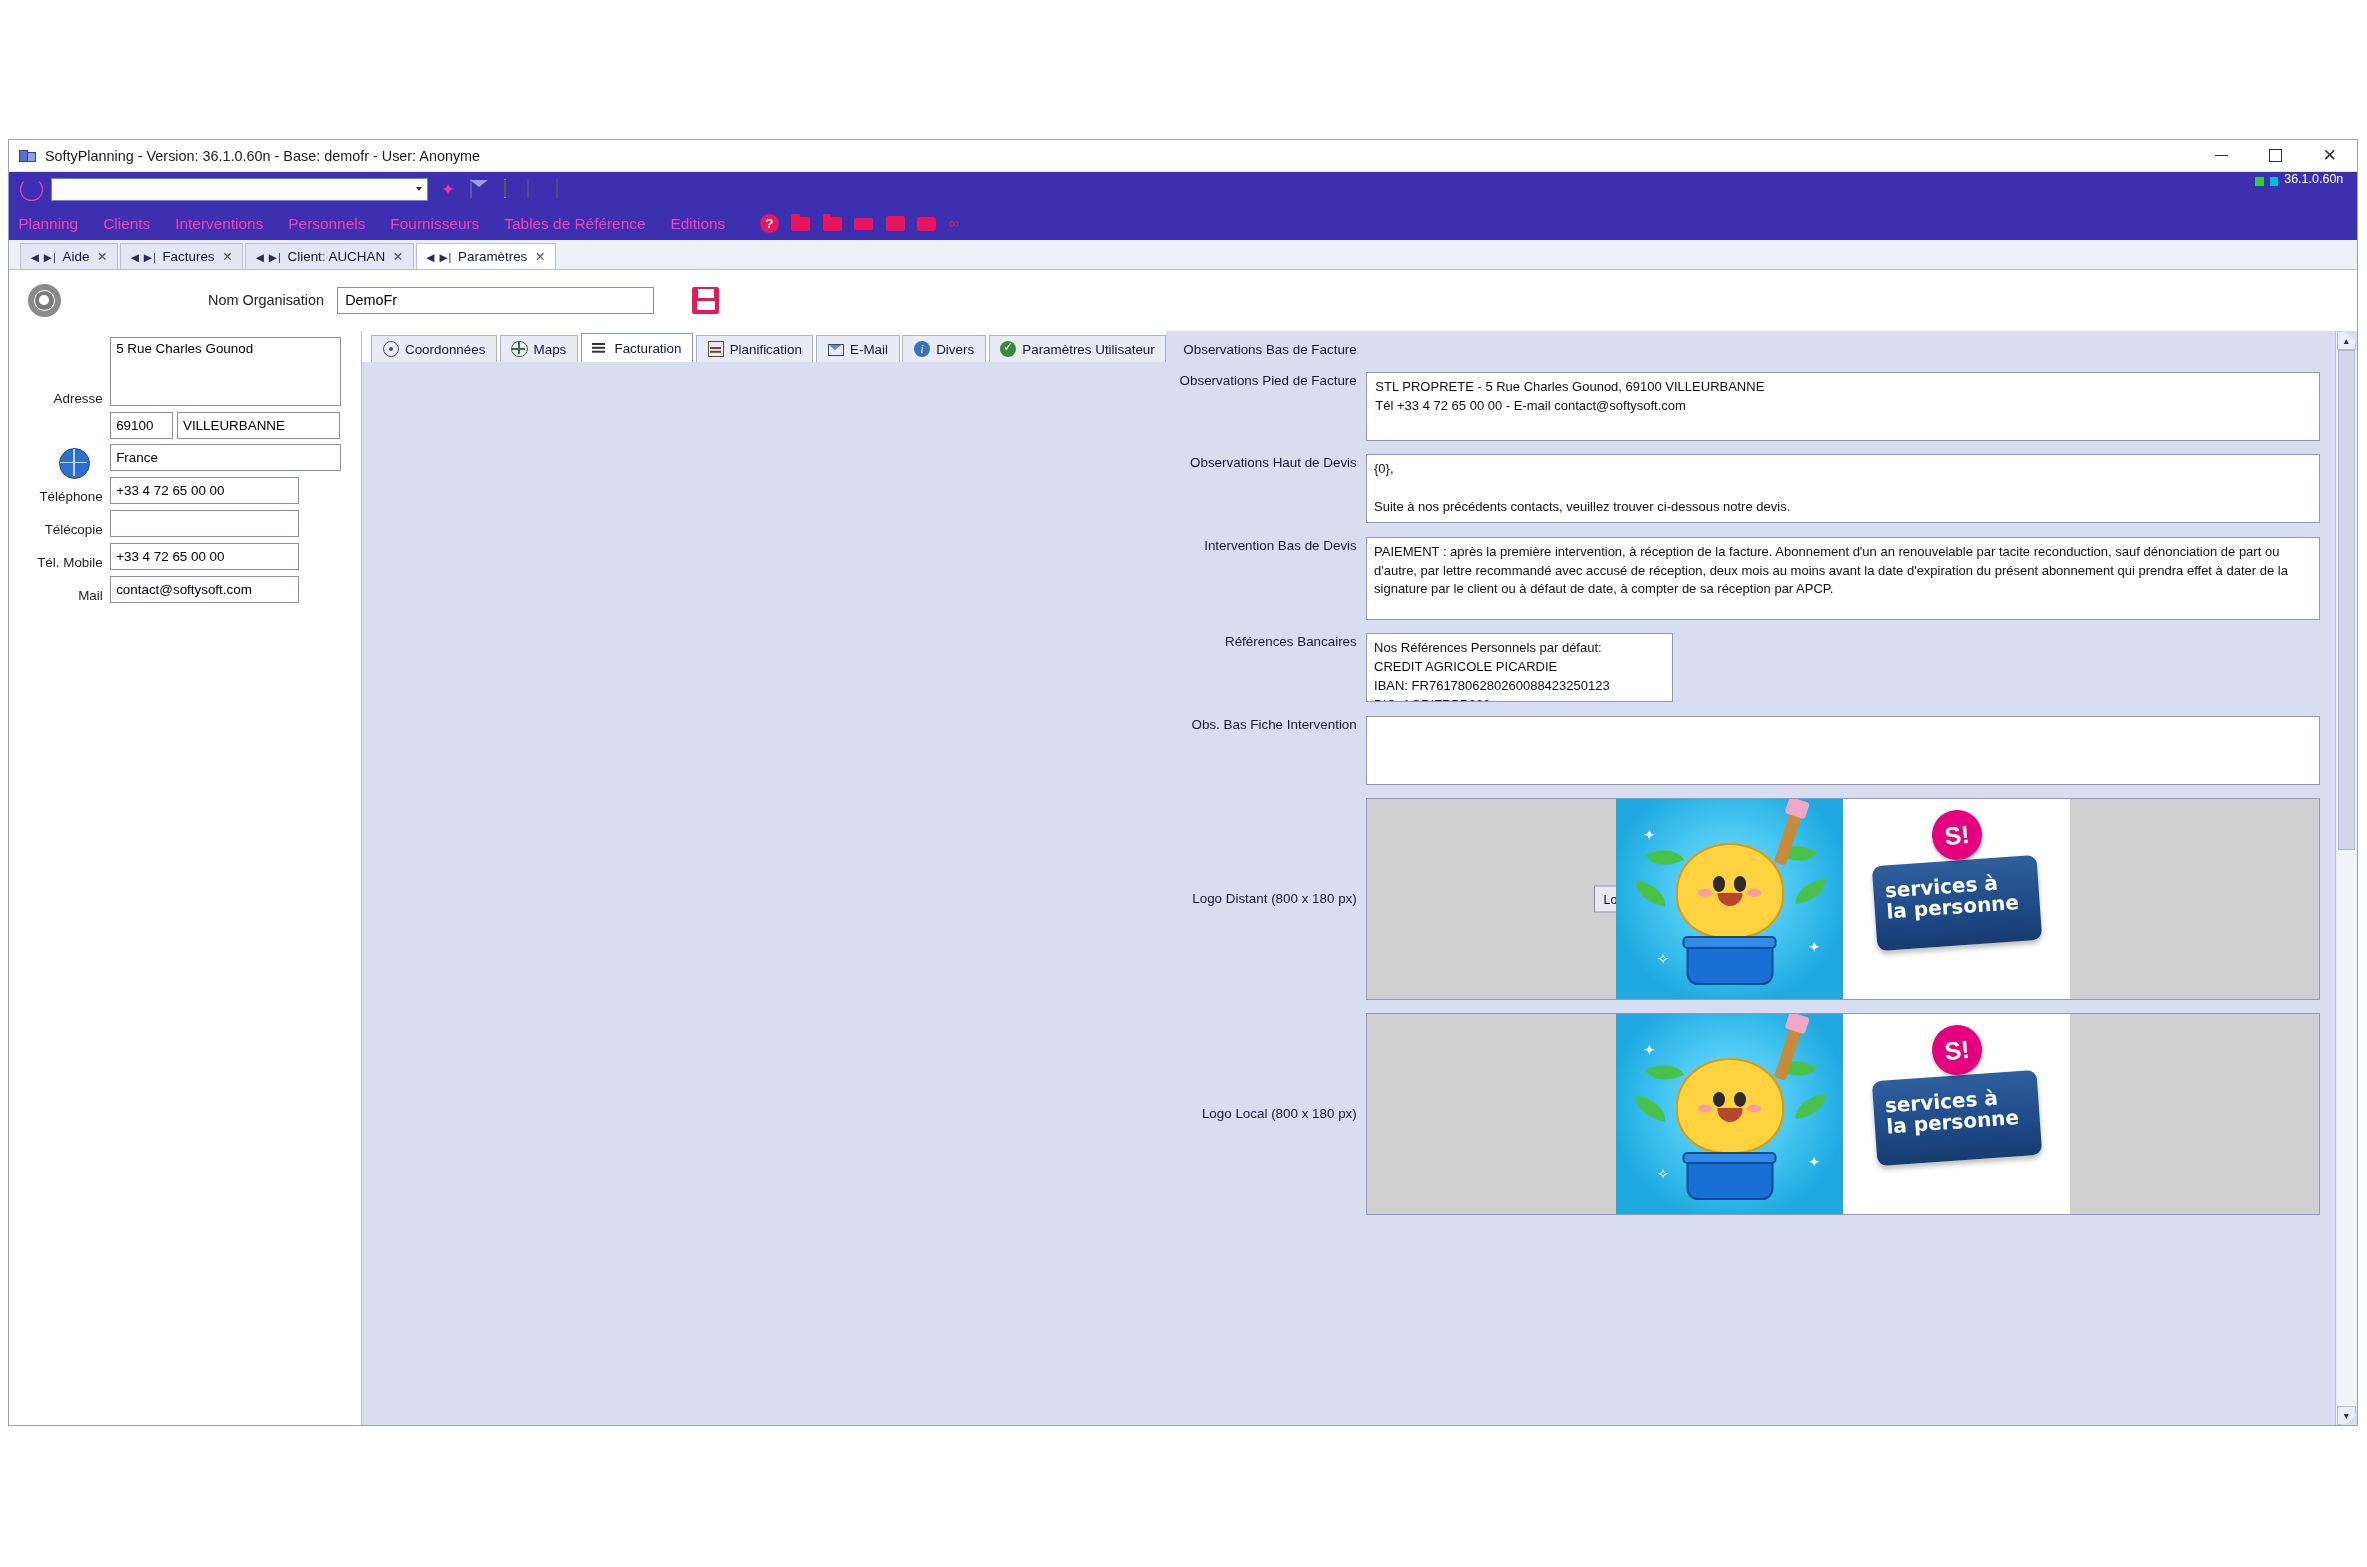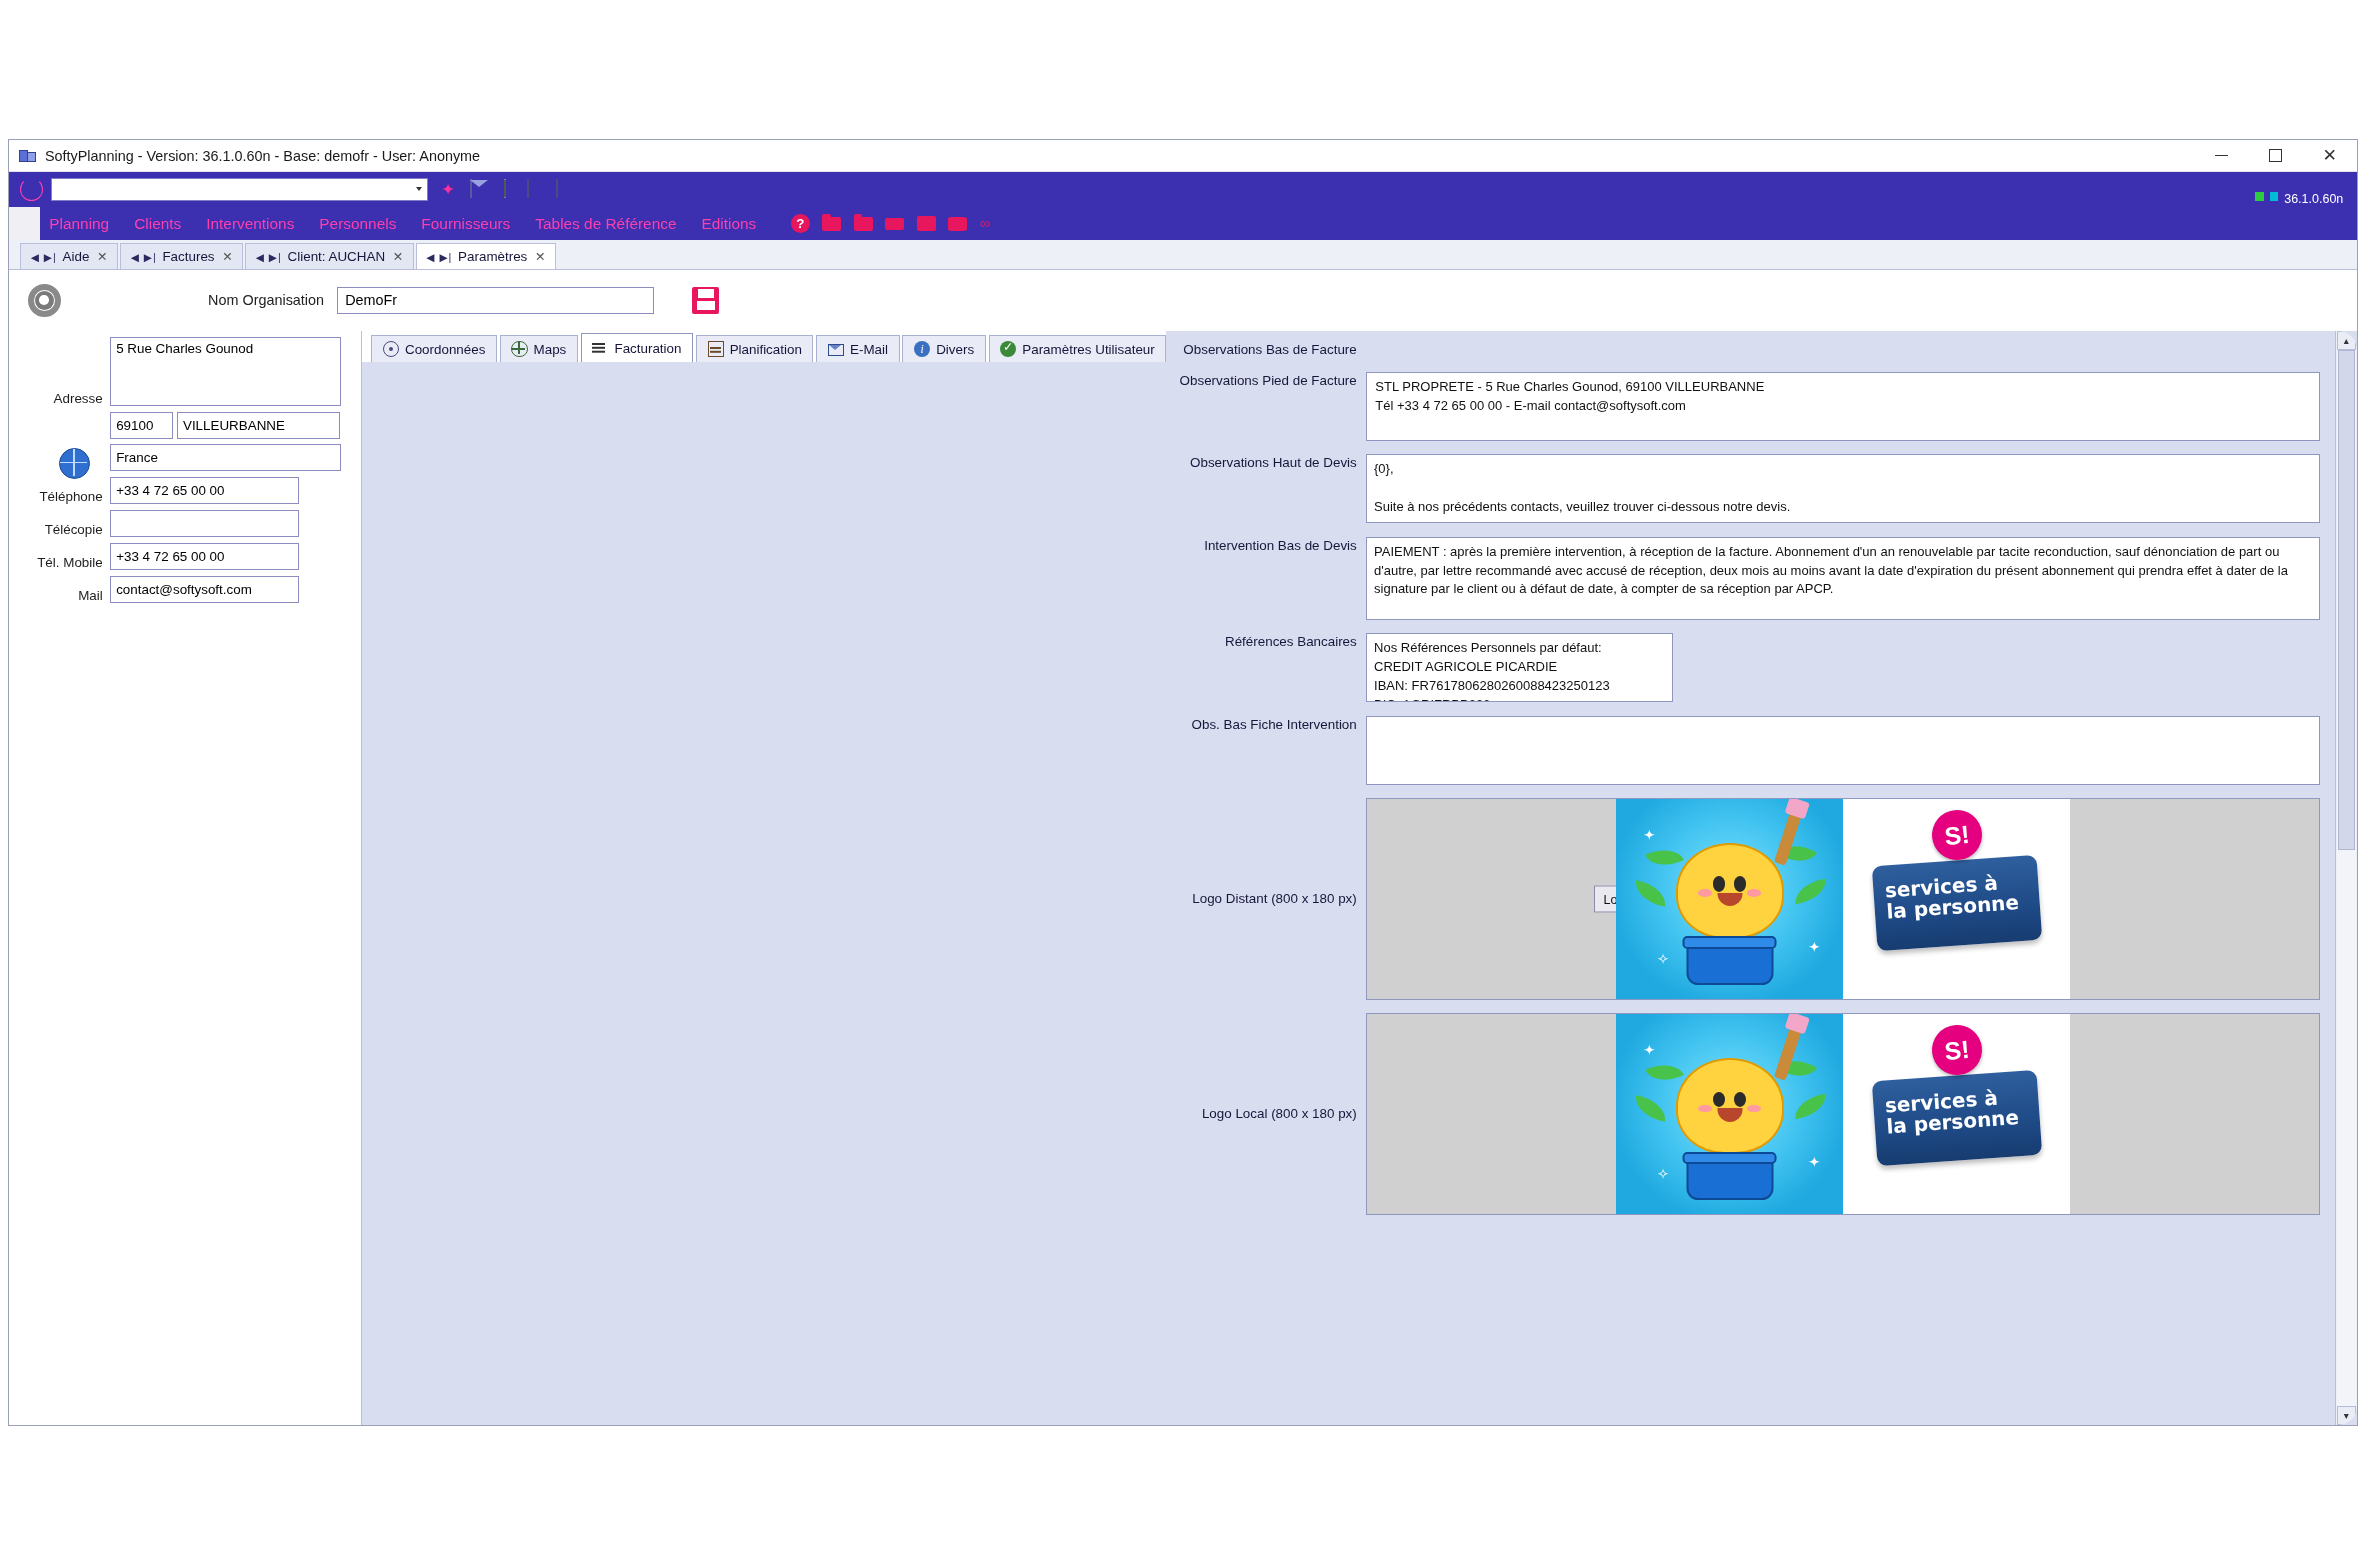--- a/index.html
+++ b/index.html
@@ -99,39 +99,38 @@
   }
   .tb-icons { display: flex; align-items: center; gap: 9.6px; margin-left: 13.4px; }
   .tb-ic { width: 19px; height: 19px; display:inline-block; position: relative; }
   .ic-puzzle { color:#ff2f9f; font-size: 16.3px; line-height: 19px; }
   .ic-mail { width:19px; height:13.4px; background:#cfd3ef; border:1px solid #5a5aa0; }
   .ic-mail::after{content:"";position:absolute;left:0;top:0;width:0;height:0;border-left:9.6px solid transparent;border-right:9.6px solid transparent;border-top:7.7px solid #9aa0dd;}
   .ic-mic { width:7.7px;height:12.5px;background:#e7e7f5;border-radius:3.8px;border:1px solid #555; margin: 2.9px 5.8px;}
   .ic-sq { width:13.4px;height:13.4px;background:#d8d8e8;border:1px solid #4b4b80; }
   .ic-sq2 { width:13.4px;height:13.4px;background:#ffffff;border:1px solid #4b4b80; }
   .version-badge {
-    position: absolute; right: 13.4px; top: 20px;
+    position: absolute; right: 13.4px; top: 0;
     font-size: 12.5px; color: #ffffff;
-    display: flex; align-items: flex-start; gap: 5.8px;
+    display: flex; align-items: flex-end; gap: 5.8px;
   }
   .led { width: 8.6px; height: 8.6px; display:inline-block; }
   .led.green { background: #2ecc40; }
   .led.teal { background: #00bcd4; }
 
   
   .menubar {
     height: 33px;
     background: #3c2fb0;
     display: flex;
     align-items: center;
     padding: 0 9.6px;
     gap: 25px;
     flex: 0 0 auto;
     font-size: 15.4px;
-    margin-left: 31px;
   }
   .menu-item { color: #ff3fae; cursor: default; white-space: nowrap; }
   .menu-icons { display: flex; align-items: center; gap: 12.5px; margin-left: 9.6px; }
   .mi { width: 19px; height: 19px; position: relative; display:inline-block; }
   .mi-help { background: #e8175d; border-radius: 50%; color: #fff; font-size: 13.4px; text-align:center; line-height:19px; font-weight:bold; }
   .mi-folder { background:#e8175d; border-radius: 1.9px 1.9px 1.9px 1.9px; height: 14.4px; margin-top:2.9px;}
   .mi-folder::before{content:"";position:absolute;left:0;top:-2.9px;width:8.6px;height:3.8px;background:#e8175d;border-radius:1.9px 1.9px 0 0;}
   .mi-print { background:#e8175d; height:12.5px; margin-top:3.8px; border-radius:1.9px;}
   .mi-cal { background:#e8175d; height:15.4px;margin-top:1.9px;border-radius:1.9px;}
   .mi-users { background:#e8175d; border-radius:2.9px; height:14.4px; margin-top:2.9px;}

